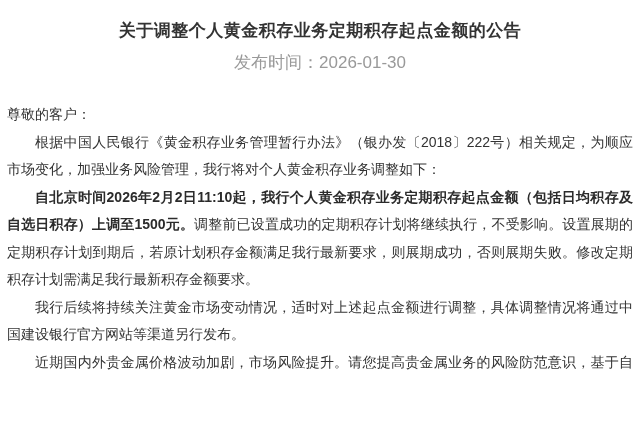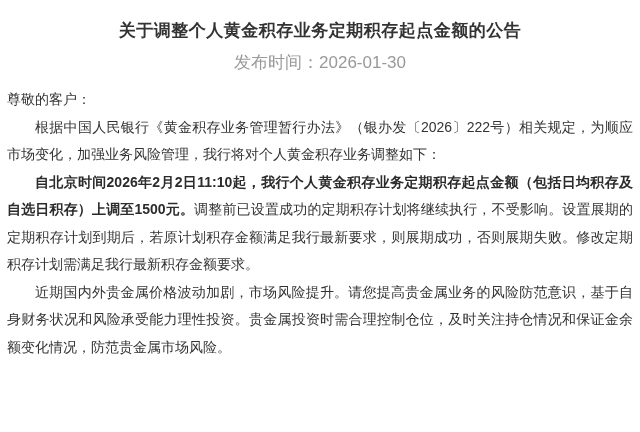--- a/index.html
+++ b/index.html
@@ -22,37 +22,38 @@
     letter-spacing: 0.5px;
   }
   .publish-time {
     margin-top: 13px;
     font-size: 17px;
     line-height: 16px;
     color: #999999;
     text-align: center;
   }
   .body {
-    margin-top: 15px;
+    margin-top: 30px;
     font-size: 14px;
     line-height: 27.5px;
     color: #333333;
     text-align: justify;
   }
   .para { margin: 0; }
   .para.indent { text-indent: 2em; }
   .seg.bold { font-weight: 700; color: #2b2b2b; }
 </style>
 </head>
 <body>
 
 <div class="page">
   <h1 class="title">关于调整个人黄金积存业务定期积存起点金额的公告</h1>
 
   <div class="publish-time"><span>发布时间：</span><span>2026-01-30</span></div>
 
   <div class="body">
       <p class="para"><span class="seg">尊敬的客户：</span></p>
-      <p class="para indent"><span class="seg">根据中国人民银行《黄金积存业务管理暂行办法》（银办发〔2026〕222号）相关规定，为顺应市场变化，加强业务风险管理，我行将对个人黄金积存业务调整如下：</span></p>
+      <p class="para indent"><span class="seg">根据中国人民银行《黄金积存业务管理暂行办法》（银办发〔2018〕222号）相关规定，为顺应市场变化，加强业务风险管理，我行将对个人黄金积存业务调整如下：</span></p>
       <p class="para indent"><span class="seg bold">自北京时间2026年2月2日11:10起，我行个人黄金积存业务定期积存起点金额（包括日均积存及自选日积存）上调至1500元。</span><span class="seg">调整前已设置成功的定期积存计划将继续执行，不受影响。设置展期的定期积存计划到期后，若原计划积存金额满足我行最新要求，则展期成功，否则展期失败。修改定期积存计划需满足我行最新积存金额要求。</span></p>
+      <p class="para indent"><span class="seg">我行后续将持续关注黄金市场变动情况，适时对上述起点金额进行调整，具体调整情况将通过中国建设银行官方网站等渠道另行发布。</span></p>
       <p class="para indent"><span class="seg">近期国内外贵金属价格波动加剧，市场风险提升。请您提高贵金属业务的风险防范意识，基于自身财务状况和风险承受能力理性投资。贵金属投资时需合理控制仓位，及时关注持仓情况和保证金余额变化情况，防范贵金属市场风险。</span></p>
     </div>
 </div>
 
 </body></html>

